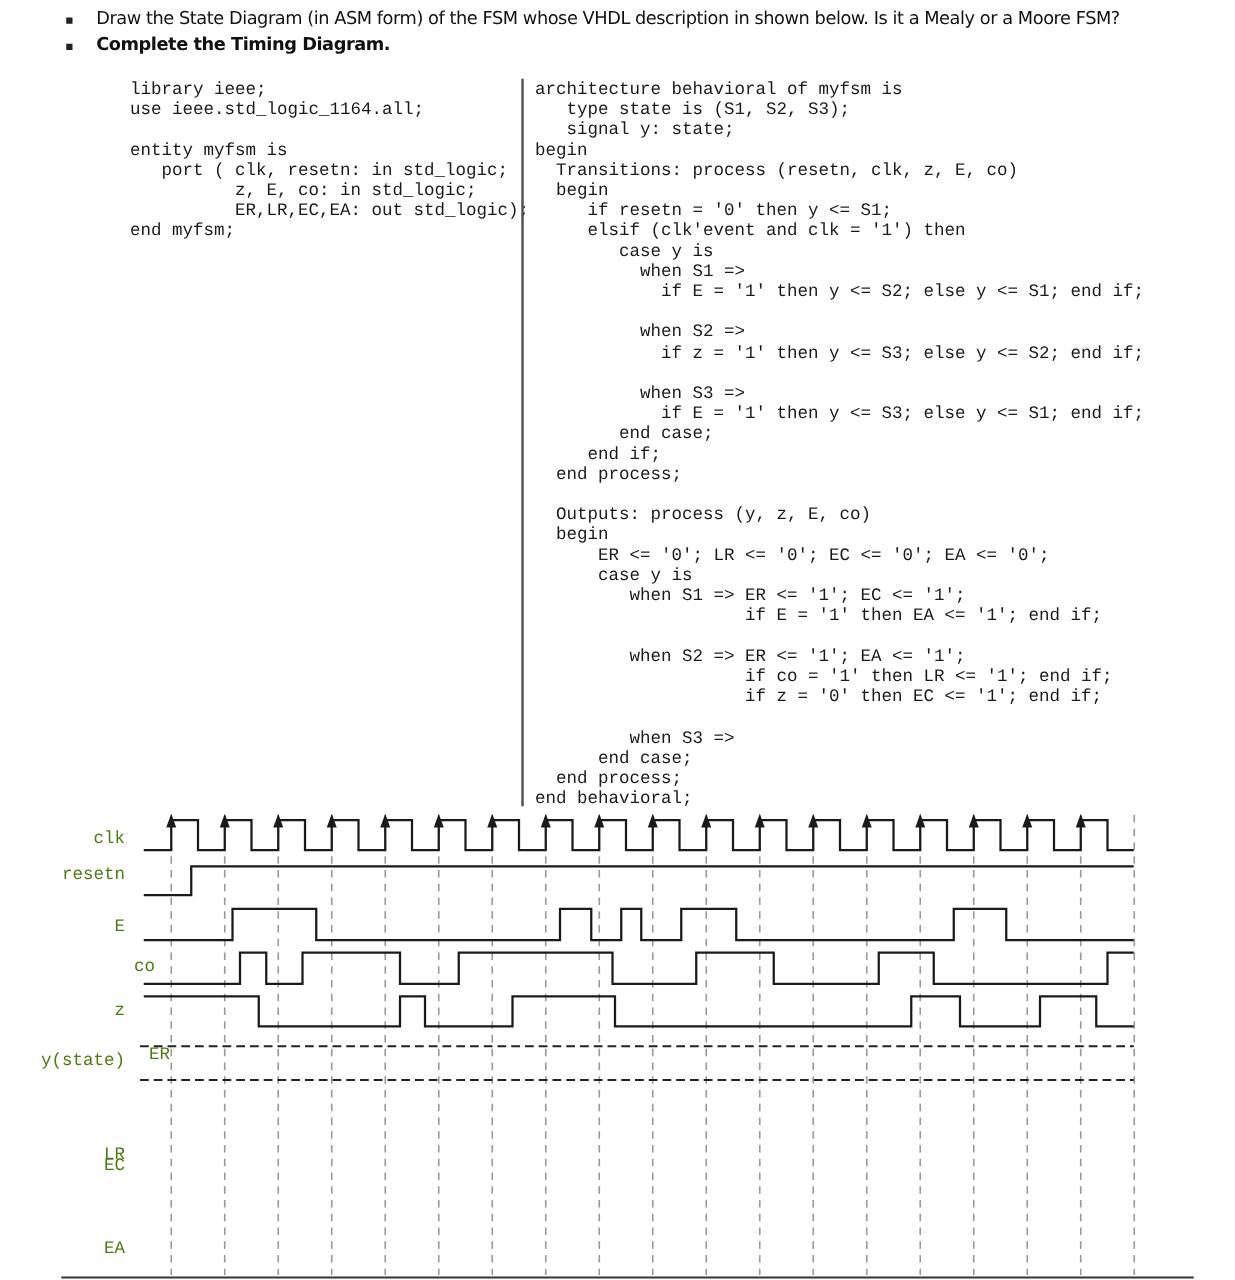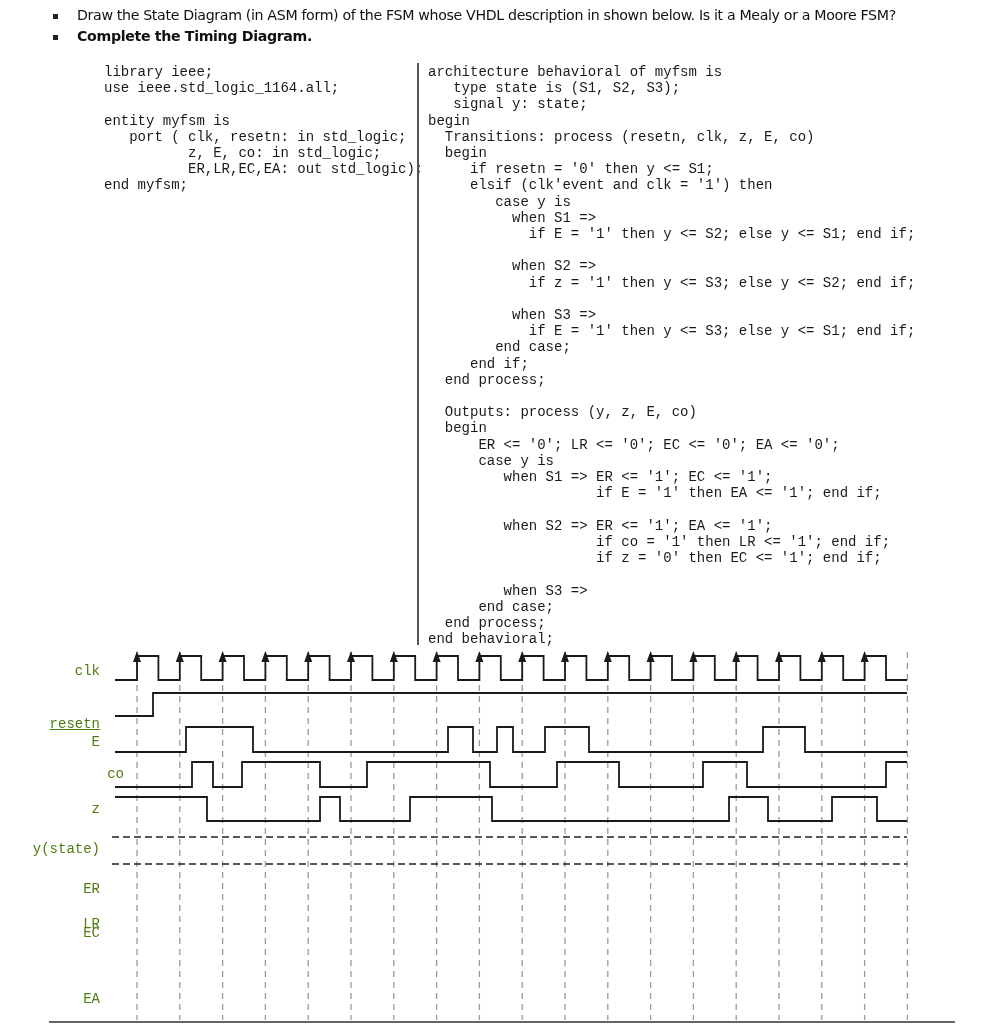--- a/index.html
+++ b/index.html
@@ -65,26 +65,26 @@
                     if co = '1' then LR &lt;= '1'; end if;
                     if z = '0' then EC &lt;= '1'; end if;
 
          when S3 =&gt;
       end case;
   end process;
 end behavioral;</pre>
 
 <div id="labels">
     <div class="sig-label" style="top: 663px;">clk</div>
-    <div class="sig-label" style="top: 716px; text-decoration: underline;">resetn</div>
+    <div class="sig-label" style="top: 692px;">resetn</div>
     <div class="sig-label" style="top: 734px;">E</div>
     <div class="sig-label" style="top: 766px; padding-left: 24px;">co</div>
     <div class="sig-label" style="top: 801px;">z</div>
     <div class="sig-label" style="top: 841px;">y(state)</div>
-    <div class="sig-label" style="top: 881px;">ER</div>
+    <div class="sig-label" style="top: 836px; margin-left: 36px;">ER</div>
     <div class="sig-label" style="top: 916px;">LR</div>
     <div class="sig-label" style="top: 925px;">EC</div>
     <div class="sig-label" style="top: 991px; text-align: right;">EA</div>
   </div>
 
 <svg id="timing" width="988" height="384" viewBox="0 640 988 384" xmlns="http://www.w3.org/2000/svg" style="top:640px;">
     <line x1="137" y1="652" x2="137" y2="1020" stroke="#9a9a9a" stroke-width="1.3" stroke-dasharray="6,5"></line>
     <line x1="179.8" y1="652" x2="179.8" y2="1020" stroke="#9a9a9a" stroke-width="1.3" stroke-dasharray="6,5"></line>
     <line x1="222.6" y1="652" x2="222.6" y2="1020" stroke="#9a9a9a" stroke-width="1.3" stroke-dasharray="6,5"></line>
     <line x1="265.4" y1="652" x2="265.4" y2="1020" stroke="#9a9a9a" stroke-width="1.3" stroke-dasharray="6,5"></line>

